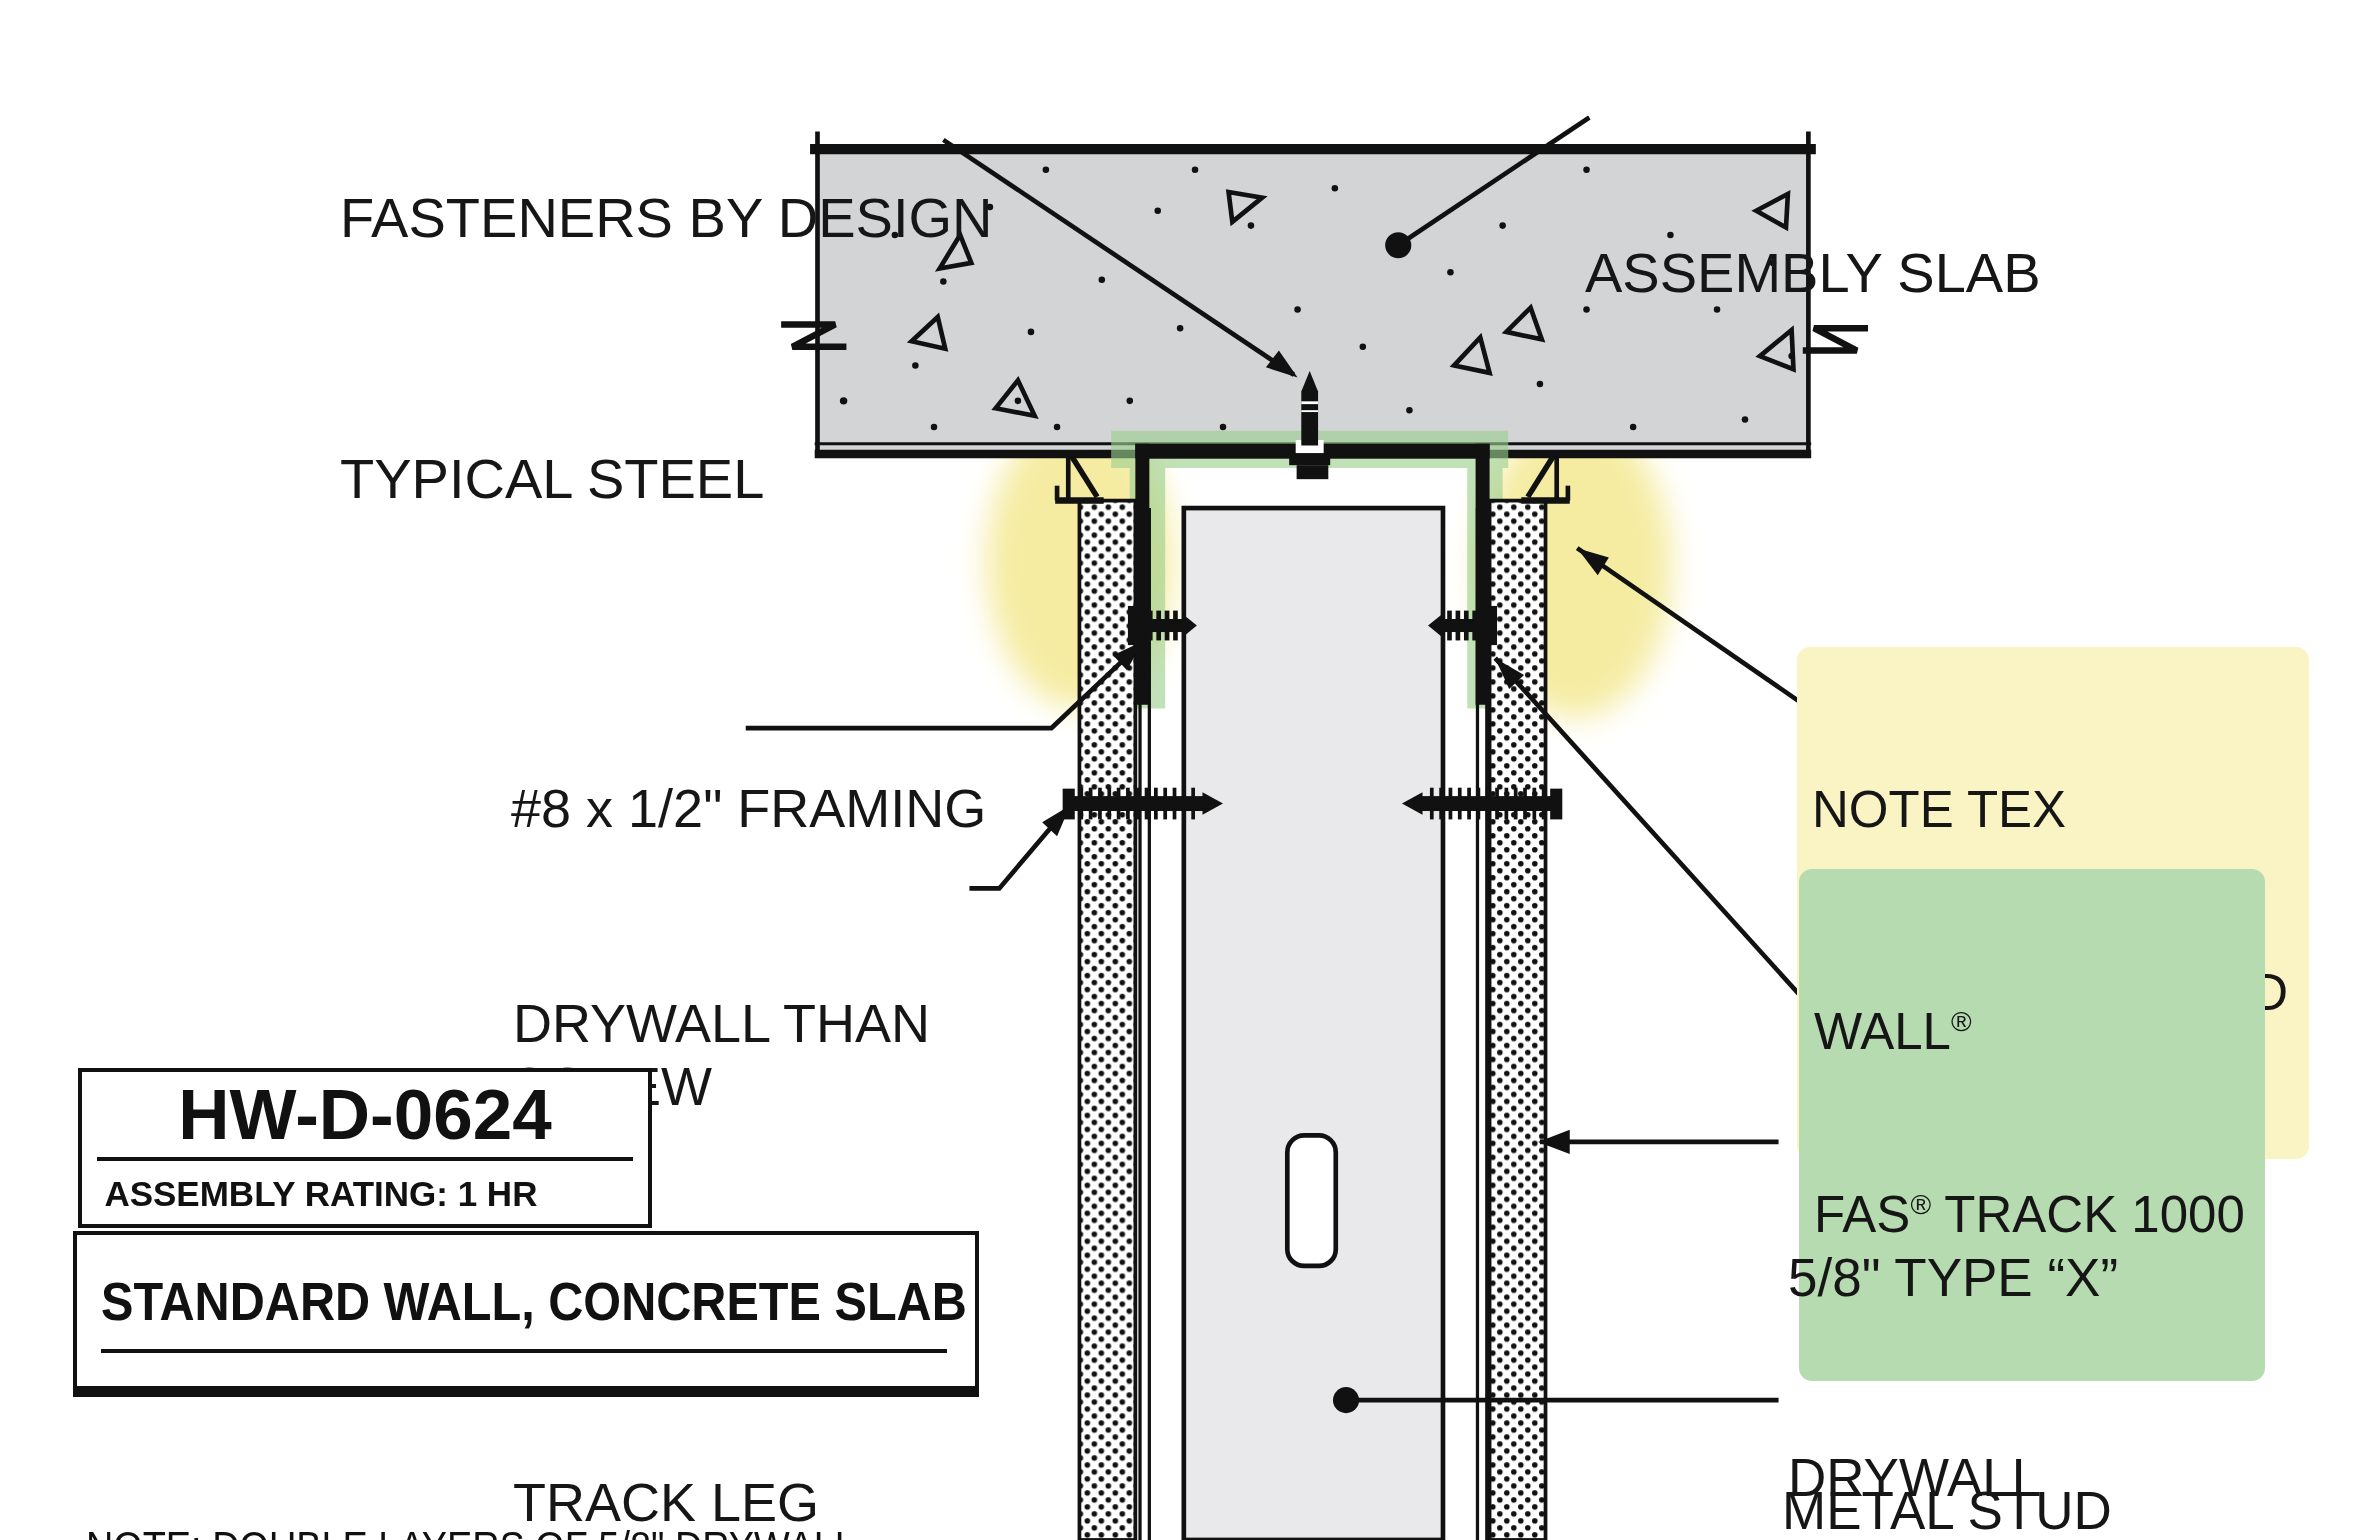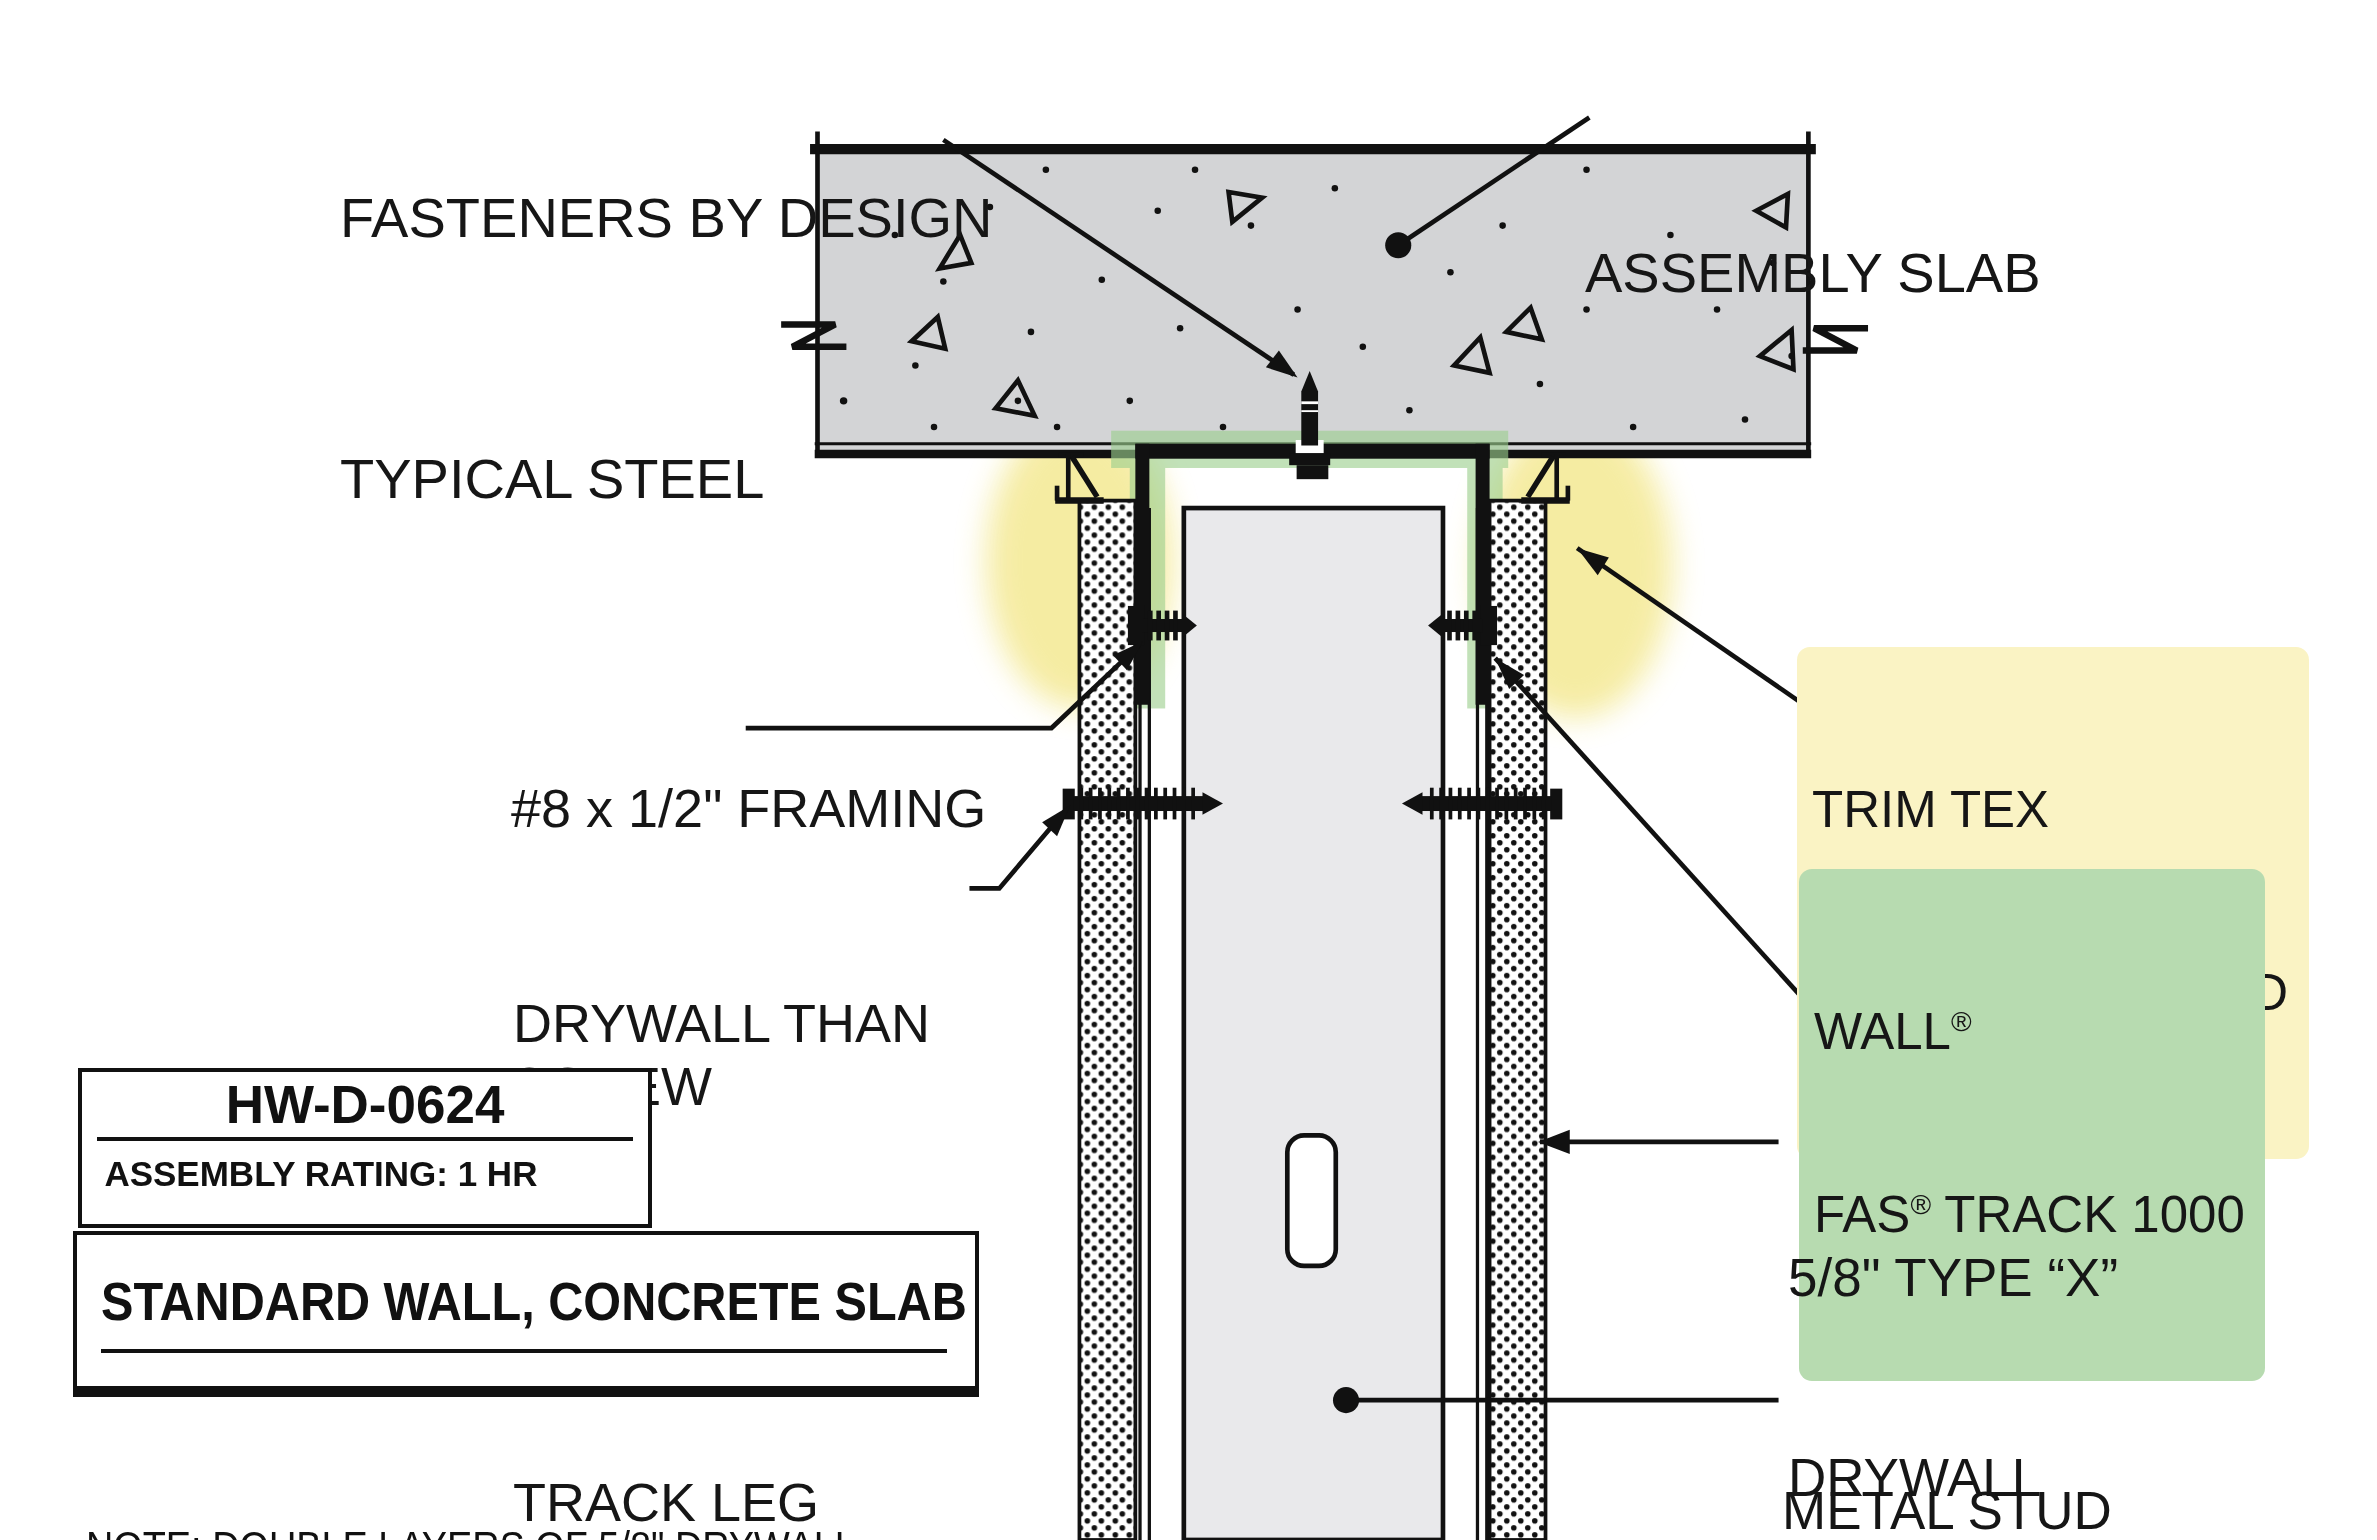--- a/index.html
+++ b/index.html
@@ -10,21 +10,21 @@
   .lbl-big{font-size:56px;}
   .lbl-mid{font-size:54px;}
   .lbl-right{font-size:51px;line-height:1.2;}
   .hl{border-radius:13px;padding:9.3px 20.5px 13px 15px;}
   .hl-yellow{background:var(--highlight-yellow,#faf3c4);}
   .hl-green{background:var(--highlight-green,#b7dbb0);}
   sup.reg{font-size:0.55em;vertical-align:super;line-height:0;}
   
   #box1{position:absolute;left:78px;top:1068px;width:574px;height:160px;
         border:4.7px solid #111;background:#fff;box-sizing:border-box;}
-  #box1 .code{font-weight:bold;font-size:53px;text-align:center;margin-top:1.9px;letter-spacing:0px;}
+  #box1 .code{font-weight:bold;font-size:71px;text-align:center;margin-top:1.9px;letter-spacing:0px;}
   #box1 .rule{border-bottom:4.7px solid #111;margin:1.9px 15px 0 15px;}
   #box1 .rating{font-weight:bold;font-size:35px;margin:13px 0 0 22.4px;letter-spacing:0px;}
   #box2{position:absolute;left:73px;top:1231px;width:906px;height:166px;
         border:4.7px solid #111;border-bottom-width:11.2px;background:#fff;box-sizing:border-box;}
   #box2 .subtitle{font-weight:bold;font-size:54px;margin:35px 0 0 24px;
         transform:scaleX(0.90);transform-origin:left;white-space:nowrap;}
   #box2 .rule{border-bottom:4.7px solid #111;margin:17px 28px 0 24px;}
   #note{position:absolute;left:86px;top:1424px;font-size:43px;line-height:1.14;
         transform:scaleX(0.88);transform-origin:left;white-space:pre;}
 </style>
@@ -267,21 +267,21 @@
     <div>SCREW</div>
   </div>
 
   <div class="lbl lbl-mid" style="left:513px;top:824px;line-height:1.48;">
     <div>DRYWALL THAN</div>
     <div>1" LOWER THAN</div>
     <div>TRACK LEG</div>
   </div>
 
   <div class="lbl lbl-right hl hl-yellow" style="left:1797px;top:647px;">
-    <div>TRIM TEX</div>
+    <div>NOTE TEX</div>
     <div>DEFLECTION BEAD</div>
   </div>
 
   <div class="lbl lbl-right hl hl-green" style="left:1799px;top:869px;">
     <div><span>WALL</span><sup class="reg">®</sup></div>
     <div><span>FAS</span><sup class="reg">®</sup><span> TRACK 1000</span></div>
   </div>
 
   <div class="lbl lbl-right" style="left:1788px;top:1111px;line-height:1.26;font-size:53px;">
     <div>5/8" TYPE “X”</div>

